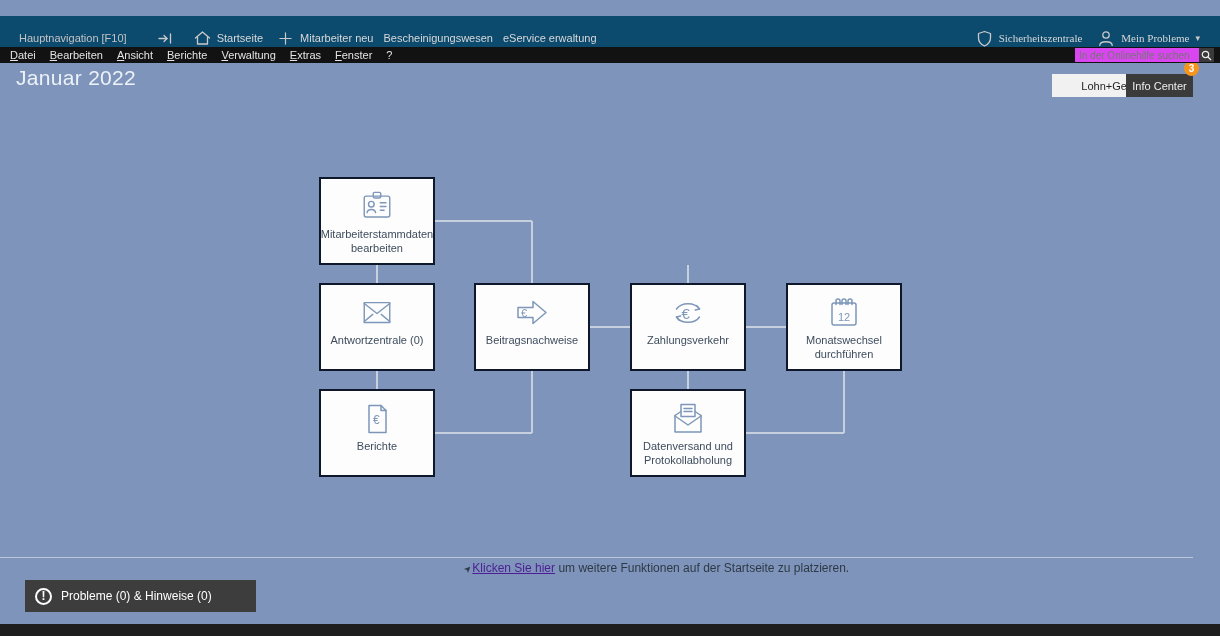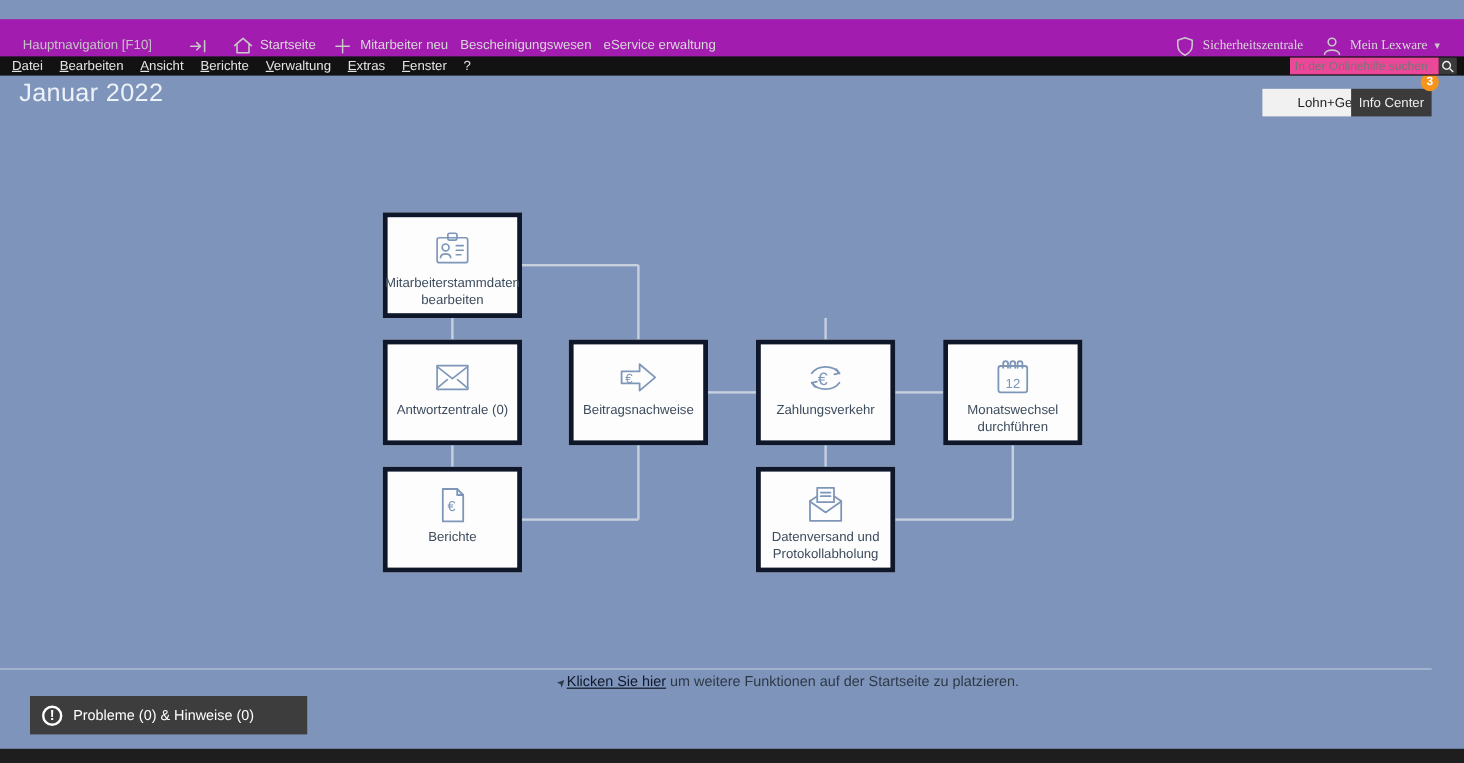--- a/index.html
+++ b/index.html
@@ -13,59 +13,59 @@
     font-family:"Liberation Sans",sans-serif;background:var(--bg-blue);
   }
   
   .menubar{position:absolute;top:0;left:0;right:0;height:16px;background:#121212;
     display:flex;align-items:center;z-index:20;margin-top:47px;}
   .menu-items{display:flex;align-items:center;padding-left:3px;}
   .menu-item{color:#e4e4e4;font-size:11px;line-height:16px;padding:0 7px;cursor:default;white-space:nowrap;}
   .menu-item u{text-underline-offset:1px;}
   .search-wrap{position:absolute;right:6px;top:1px;display:flex;height:14px;}
   .search-input{width:124px;height:14px;font-size:10px;border:none;outline:none;
-    padding:0 4px;background:#ec4899;color:#333;font-family:inherit;}
+    padding:0 4px;background:#d946ef;color:#333;font-family:inherit;}
   .search-btn{width:15px;height:14px;background:#3a3a3a;border:none;padding:0;margin:0;
     display:flex;align-items:center;justify-content:center;cursor:pointer;}
   .search-btn svg{stroke:#efefef;fill:none;stroke-width:1.2;}
   
-  .toolbar{position:absolute;top:16px;left:0;right:0;height:44px;background:#a21caf;
+  .toolbar{position:absolute;top:16px;left:0;right:0;height:44px;background:#0c4a6e;
     display:flex;align-items:center;color:#d8d8d8;font-size:11px;z-index:19;justify-content:space-between;}
   .toolbar svg{stroke:#c9c9c9;fill:none;stroke-width:1.3;stroke-linecap:round;stroke-linejoin:round;}
   .tb-label{white-space:nowrap;cursor:pointer;}
   .tb-icon{display:flex;align-items:center;cursor:pointer;}
   .tb-right{margin-left:auto;display:flex;align-items:center;margin-right:20px;font-family:Liberation Serif, serif;}
   .caret{font-size:9px;color:#c9c9c9;margin-left:6px;}
   
   .main{position:absolute;top:60px;left:0;right:0;bottom:12px;background:var(--bg-blue);}
   .period-title{position:absolute;left:16px;top:6px;font-size:21px;color:#edf2f9;
     font-weight:400;letter-spacing:.3px;}
   .tab{position:absolute;top:14px;height:23px;font-size:11px;display:flex;align-items:center;
     justify-content:center;cursor:pointer;}
   .tab-lohn{left:1052px;width:74px;background:#f1f1f1;color:#1f1f1f;padding-left:48px;}
   .tab-info{left:1126px;width:67px;background:#3b3b3b;color:#ededed;}
   .badge{position:absolute;left:1184px;top:1px;width:15px;height:15px;border-radius:50%;
     background:var(--badge-orange);color:#fff;font-size:10px;font-weight:bold;
     display:flex;align-items:center;justify-content:center;z-index:5;}
   
   .line{position:absolute;background:#c7d0de;z-index:1;}
   .card{position:absolute;width:116px;height:88px;background:var(--card-bg);
-    border:4px solid #0f172a;display:flex;flex-direction:column;align-items:center;
+    border:2px solid #0f172a;display:flex;flex-direction:column;align-items:center;
     z-index:2;cursor:pointer;}
   .card-icon{margin-top:9px;height:38px;display:flex;align-items:center;justify-content:center;}
   .card-icon svg{stroke:var(--icon-stroke);fill:none;stroke-width:1.5;
     stroke-linecap:round;stroke-linejoin:round;}
   .card-label{font-size:11px;color:#3d4c5c;text-align:center;line-height:1.25;
     margin-top:2px;padding:0 3px;}
   
   .divider{position:absolute;left:0;top:497px;width:1193px;height:1px;background:rgba(236,241,248,.55);}
   .hint{position:absolute;top:501px;left:0;width:1193px;padding-left:120px;
     text-align:center;font-size:12px;color:#2e3947;}
   .hint-arrow{display:inline-block;transform:rotate(-45deg);font-size:9px;margin-right:1px;}
-  .hint-link{text-decoration:underline;cursor:pointer;color:#0f172a;}
+  .hint-link{text-decoration:underline;cursor:pointer;color:#4c1d95;}
   .problems{position:absolute;left:25px;top:520px;width:231px;height:32px;background:var(--bar-dark);
     color:#fff;display:flex;align-items:center;font-size:12px;cursor:pointer;}
   .warn-circle{width:17px;height:17px;border:2px solid #fff;border-radius:50%;
     display:flex;align-items:center;justify-content:center;font-weight:bold;font-size:12px;
     margin:0 9px 0 10px;flex:0 0 auto;}
   .statusbar{position:absolute;bottom:0;left:0;right:0;height:12px;background:#1e1e1e;}
 </style>
 </head>
 <body>
 
@@ -125,21 +125,21 @@
           <path d="M7.5,1.5 L13.5,3.5 V8 C13.5,12 11,14.3 7.5,16 C4,14.3 1.5,12 1.5,8 V3.5 Z"></path>
         </svg>
     </span>
     <span class="tb-label" style="margin-left:7px">Sicherheitszentrale</span>
     <span class="tb-icon" style="margin-left:16px">
       <svg width="16" height="16" viewBox="0 0 16 16">
           <circle cx="8" cy="5" r="3.2"></circle>
           <path d="M1.8,15.5 C1.8,10.5 14.2,10.5 14.2,15.5"></path>
         </svg>
     </span>
-    <span class="tb-label" style="margin-left:7px">Mein Lexware</span>
+    <span class="tb-label" style="margin-left:7px">Mein Probleme</span>
     <span class="caret">▾</span>
   </div>
 </div>
 
 <div class="main">
 
   <div class="period-title">Januar 2022</div>
 
   <div class="badge">3</div>
   <div class="tab tab-lohn">Lohn+Gehalt</div>

